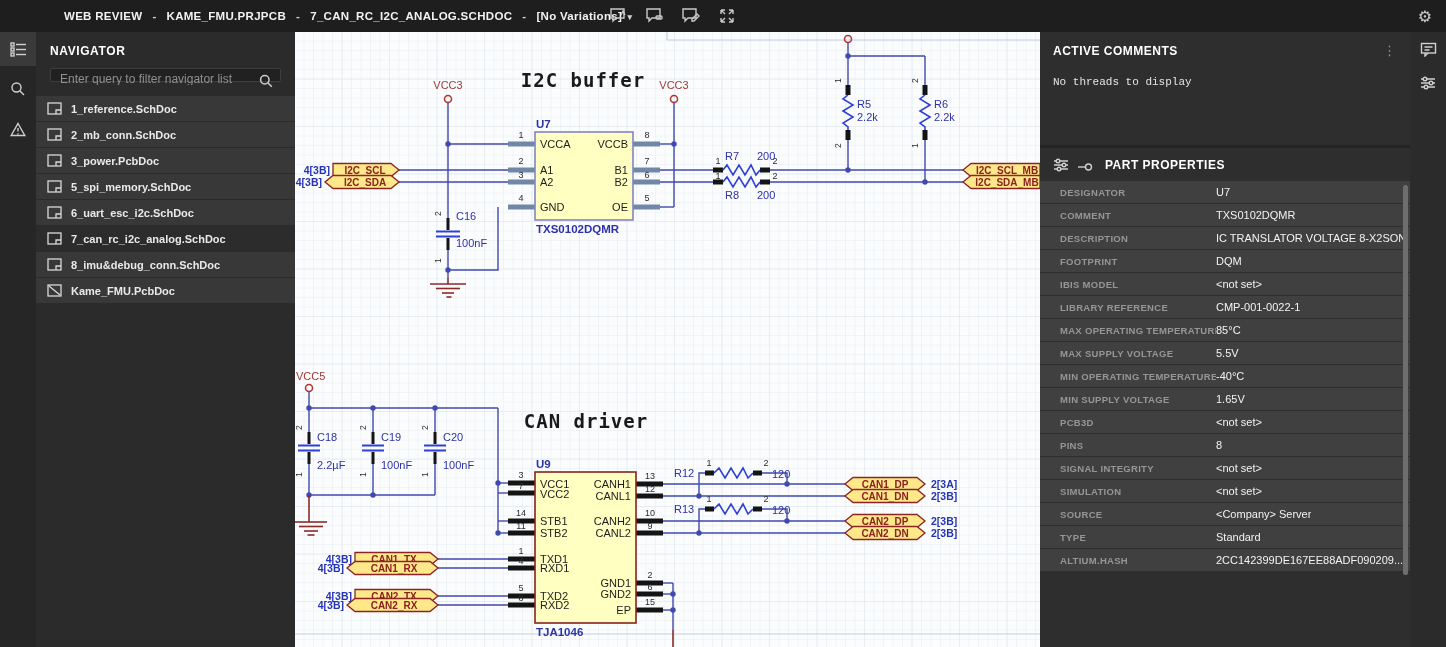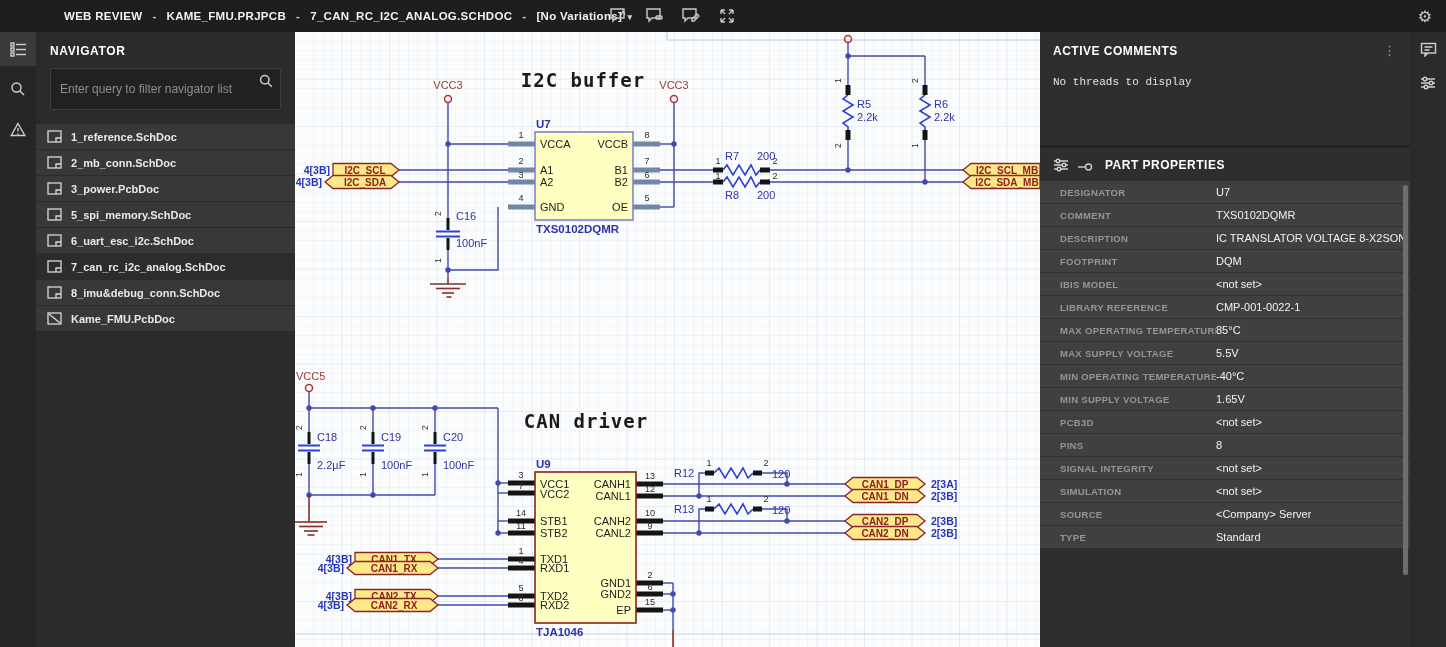--- a/index.html
+++ b/index.html
@@ -28,21 +28,21 @@
                cursor:pointer; }
   .rail-cell.active { background:#3a3a3a; }
   .rail-cell svg { stroke:#cfcfcf; fill:none; stroke-width:1.4; }
   #left-rail .rail-cell:nth-child(2) { margin-top:6px; }
   #left-rail .rail-cell:nth-child(3) { margin-top:6px; }
 
   
   #navigator { position:absolute; left:36px; top:32px; width:259px; height:615px; background:#2b2b2b; }
   #navigator h1 { font-size:12px; font-weight:bold; color:#ffffff; letter-spacing:.6px;
                   padding:12px 0 0 14px; }
-  .searchbox { position:relative; margin:10px 14px 0 14px; height:42px; background:#212121;
+  .searchbox { position:relative; margin:10px 14px 0 14px; height:14px; background:#212121;
                border:1px solid #3e3e3e; border-radius:2px; }
   .searchbox input { width:100%; height:100%; background:transparent; border:none; outline:none;
                      color:#dcdcdc; font-size:12px; padding:0 28px 0 9px;
                      font-family:"Liberation Sans", sans-serif; }
   .searchbox input::placeholder { color:#8f8f8f; }
   .searchbox .mag { position:absolute; right:7px; top:5px; }
   .searchbox .mag svg { stroke:#cfcfcf; fill:none; stroke-width:1.5; }
   #nav-list { margin-top:14px; }
   .nav-item { height:25px; margin-bottom:1px; background:#383838; display:flex; align-items:center;
               color:#e9e9e9; font-size:11px; font-weight:bold; cursor:pointer; padding-left:11px; gap:9px; }
@@ -698,20 +698,24 @@
             <span class="val">&lt;not set&gt;</span>
           </div>
         <div class="prow">
             <span class="lbl">SOURCE</span>
             <span class="val">&lt;Company&gt; Server</span>
           </div>
         <div class="prow">
             <span class="lbl">TYPE</span>
             <span class="val">Standard</span>
           </div>
+        <div class="prow">
+            <span class="lbl">ALTIUM.HASH</span>
+            <span class="val">2CC142399DE167EE88ADF090209...</span>
+          </div>
       </div>
     </div>
     <div id="props-scrollbar">
         <div class="thumb"></div>
       </div>
   </div>
 
   <div id="right-rail">
     <div class="rail-cell">
       <svg width="17" height="15" viewBox="0 0 17 15" fill="none" stroke-width="1.4">

